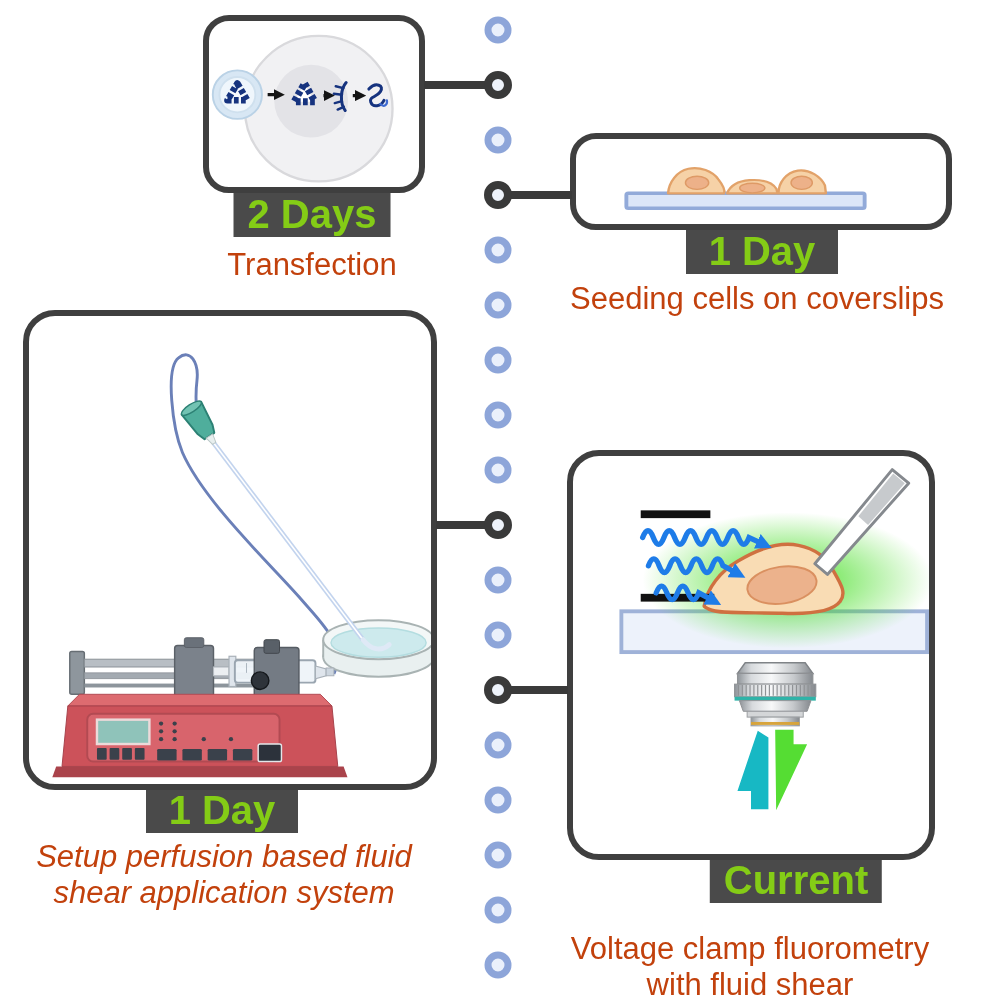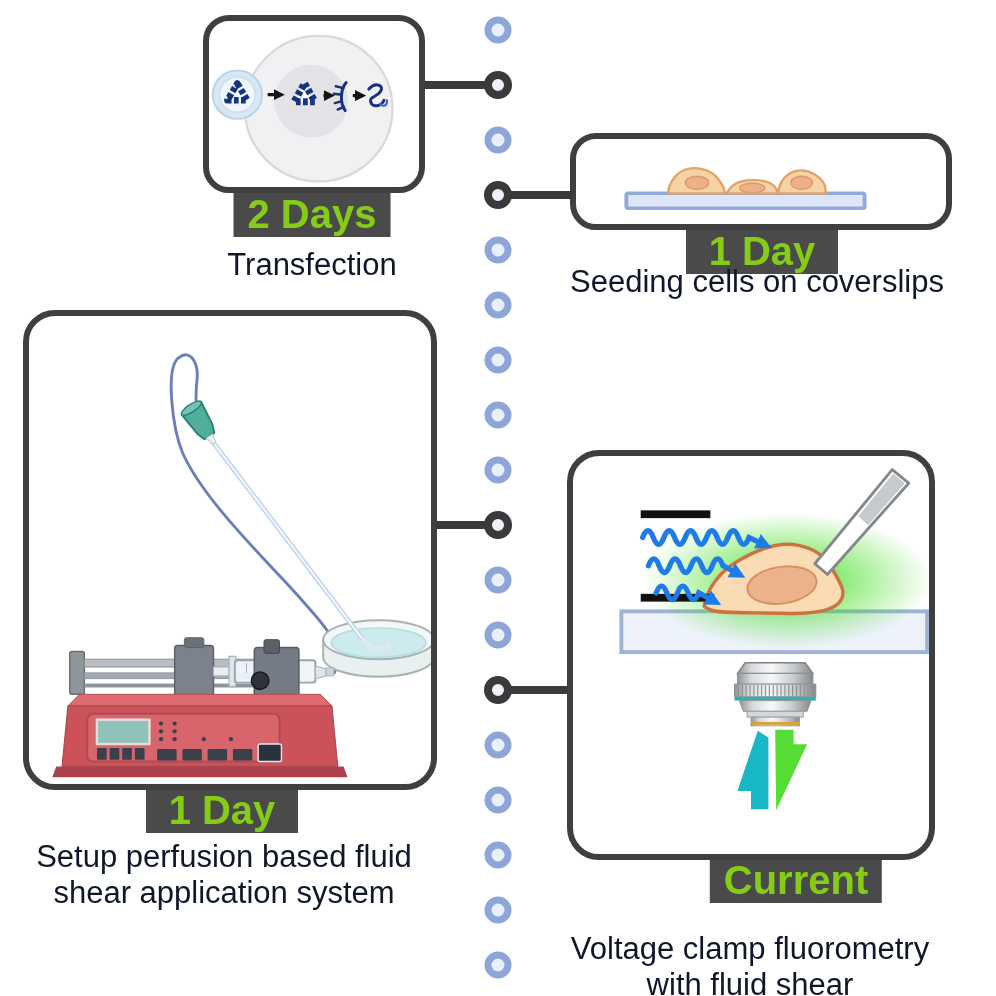--- a/index.html
+++ b/index.html
@@ -16,21 +16,21 @@
   .panel svg { position:absolute; inset:0; width:100%; height:100%; }
   .badge {
     position:absolute; transform:translateX(-50%);
     background:#4a4a4a; color:#84cc16;
     font-weight:bold; font-size:40px; line-height:46px;
     min-width:152px; padding:0 14px; text-align:center;
     z-index:1; white-space:nowrap;
   }
   .caption {
     position:absolute; transform:translateX(-50%);
-    color:#0f172a; font-size:31px; line-height:1.16;
+    color:#c2410c; font-size:31px; line-height:1.16;
     text-align:center; z-index:3;
   }
   .dot {
     position:absolute; width:27px; height:27px;
     border:7px solid #8da5d9; border-radius:50%;
     background:#eaf0fb; transform:translate(-50%,-50%); z-index:4;
   }
   .dot-connector { width:28px; height:28px; border:8px solid #3a3a3a; background:#eef3fb; }
   .conn-line { position:absolute; height:8px; background:#3a3a3a; z-index:3; }
 </style>
@@ -135,21 +135,21 @@
       <path d="M156,62 C159,54 167,48 179,47 C193,46 203,50 207,57 L208,62 Z" fill="#f6d2a7" stroke="#e2a269" stroke-width="2.5" stroke-linejoin="round"></path>
       <ellipse cx="182" cy="56" rx="13" ry="5.5" fill="#edb189" stroke="#de9a66" stroke-width="1.5"></ellipse>
     </g>
     <g>
       <path d="M209,62 C209,50 217,38 229,36 C241,34 253,43 257,53 L258,62 Z" fill="#f6d2a7" stroke="#e2a269" stroke-width="2.5" stroke-linejoin="round"></path>
       <ellipse cx="233" cy="50" rx="11" ry="7.5" fill="#edb189" stroke="#de9a66" stroke-width="1.5"></ellipse>
     </g>
   </svg>
 </div>
 <div class="badge" style="left:762px; top:228px;">1 Day</div>
-<div class="caption" style="left:757px; top:264px; width:440px;">Seeding cells on coverslips</div>
+<div class="caption" style="left:757px; top:281px; width:440px;">Seeding cells on coverslips</div>
 
 <div class="panel" style="left:23px; top:310px; width:414px; height:480px; border-radius:32px;">
   <svg viewBox="0 0 414 480" preserveAspectRatio="none">
     <g>
       <path d="M314,367 C328,338 302,316 278,288 C248,254 180,190 158,140 C148,116 140,54 154,43
                C166,33 175,48 173,66 C171,82 172,92 173,102" fill="none" stroke="#6b80b8" stroke-width="3"></path>
     </g>
     <g>
       <ellipse cx="360" cy="350" rx="57" ry="20" fill="#e9f0f0" stroke="#a9b3b3" stroke-width="2"></ellipse>
       <rect x="303" y="332" width="114" height="18" fill="#e9f0f0"></rect>
@@ -210,21 +210,21 @@
           <circle cx="150" cy="426" r="2.2"></circle>
           <circle cx="150" cy="434" r="2.2"></circle>
         <circle cx="180" cy="434" r="2.2"></circle>
           <circle cx="208" cy="434" r="2.2"></circle>
       </g>
       <rect x="236" y="439" width="24" height="18" rx="2" fill="#2c323b" stroke="#e3e6e9" stroke-width="1.5"></rect>
     </g>
   </svg>
 </div>
 <div class="badge" style="left:222px; top:787px;">1 Day</div>
-<div class="caption" style="left:224px; top:839px; width:432px;">Setup perfusion based fluid shear application system</div>
+<div class="caption" style="left:224px; top:839px; width:432px;font-style:italic;">Setup perfusion based fluid shear application system</div>
 
 <div class="panel" style="left:567px; top:450px; width:368px; height:410px; border-radius:32px;">
   <svg viewBox="0 0 368 410" preserveAspectRatio="none">
     <rect x="50" y="160" width="316" height="42" fill="#edf2fb" stroke="#9fb2d8" stroke-width="4"></rect>
     <ellipse cx="222" cy="128" rx="150" ry="70" fill="url(#glowG)"></ellipse>
     <g>
       <path d="M136,153 C139,136 152,119 171,108 C191,96 213,88 233,92 C253,96 263,106 269,118
                C277,132 283,141 276,150 C268,161 241,163 216,162 C186,161 151,163 141,158
                C135,155 135,155 136,153 Z" fill="#f9dcb4" stroke="#cf7040" stroke-width="3.5"></path>
       <ellipse cx="216" cy="133" rx="36" ry="19" fill="#ecb28c" stroke="#da9060" stroke-width="2" transform="rotate(-8 216 133)"></ellipse>

